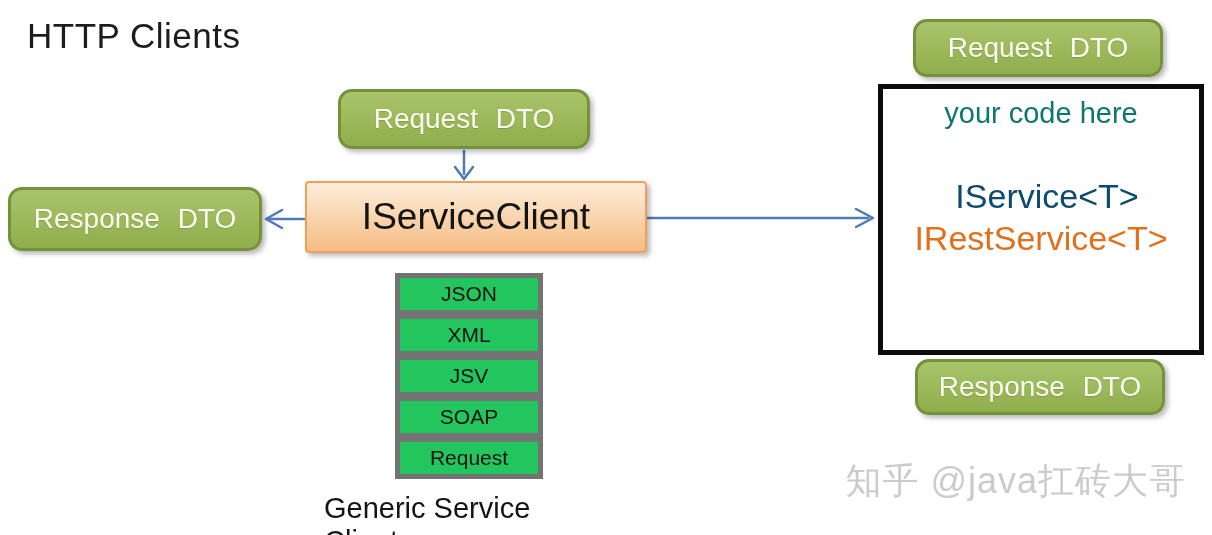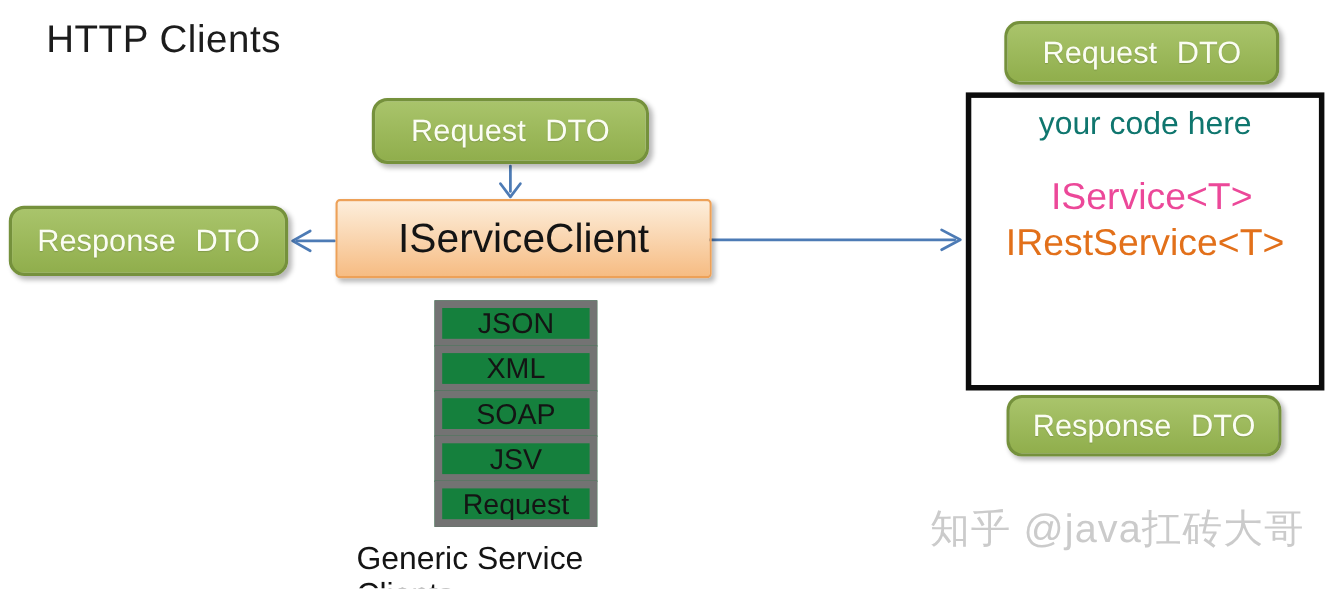--- a/index.html
+++ b/index.html
@@ -6,21 +6,21 @@
   .canvas {
     position: relative;
     width: 1212px;
     height: 535px;
     background: #ffffff;
     font-family: "Liberation Sans", sans-serif;
     overflow: hidden;
   }
   .page-title {
     position: absolute;
-    left: 42px;
+    left: 27px;
     top: 16px;
     font-size: 35px;
     font-weight: 400;
     color: #1c1c1c;
     letter-spacing: 0.5px;
   }
   
   .green-box {
     position: absolute;
     box-sizing: border-box;
@@ -60,38 +60,38 @@
   
   .code-box {
     position: absolute;
     left: 878px; top: 84px; width: 326px; height: 271px;
     box-sizing: border-box;
     background: #ffffff;
     border: 5px solid #0c0c0c;
     text-align: center;
   }
   .code-caption { margin-top: 8px;  font-size: 29px; color: #0f766e; }
-  .code-service { margin-top: 30px; font-size: 34px; color: #ec4899; padding-left: 12px; }
+  .code-service { margin-top: 47px; font-size: 34px; color: #0c4a6e; padding-left: 12px; }
   .code-rest    { margin-top: 3px;  font-size: 34px; color: #e2701a; }
 
   
   .stack {
     position: absolute;
     left: 395px; top: 273px; width: 148px;
   }
   .stack-row {
     box-sizing: border-box;
     height: 42px;
     margin-top: -1px;
     display: flex;
     align-items: center;
     justify-content: center;
-    background: #15803d;
-    border: 7px solid #737373;
-    font-size: 26px;
+    background: #22c55e;
+    border: 5px solid #737373;
+    font-size: 21px;
     color: #141414;
   }
   .stack-row:first-child { margin-top: 0; }
   .stack-caption {
     position: absolute;
     left: 324px; top: 492px; width: 290px;
     text-align: left;
     font-size: 29px;
     color: #141414;
   }
@@ -140,22 +140,22 @@
 
   <div class="page-title">HTTP Clients</div>
 
   <div class="green-box box-mid-request">Request DTO</div>
   <div class="client-box">IServiceClient</div>
   <div class="green-box box-left-response">Response DTO</div>
 
   <div class="stack">
     <div class="stack-row">JSON</div>
     <div class="stack-row">XML</div>
+    <div class="stack-row">JSV</div>
     <div class="stack-row">SOAP</div>
-    <div class="stack-row">JSV</div>
     <div class="stack-row">Request</div>
   </div>
   <div class="stack-caption">Generic Service Clients</div>
 
   <div class="green-box box-right-request">Request DTO</div>
 
   <div class="code-box">
     <div class="code-caption">your code here</div>
     <div class="code-service">IService&lt;T&gt;</div>
     <div class="code-rest">IRestService&lt;T&gt;</div>

